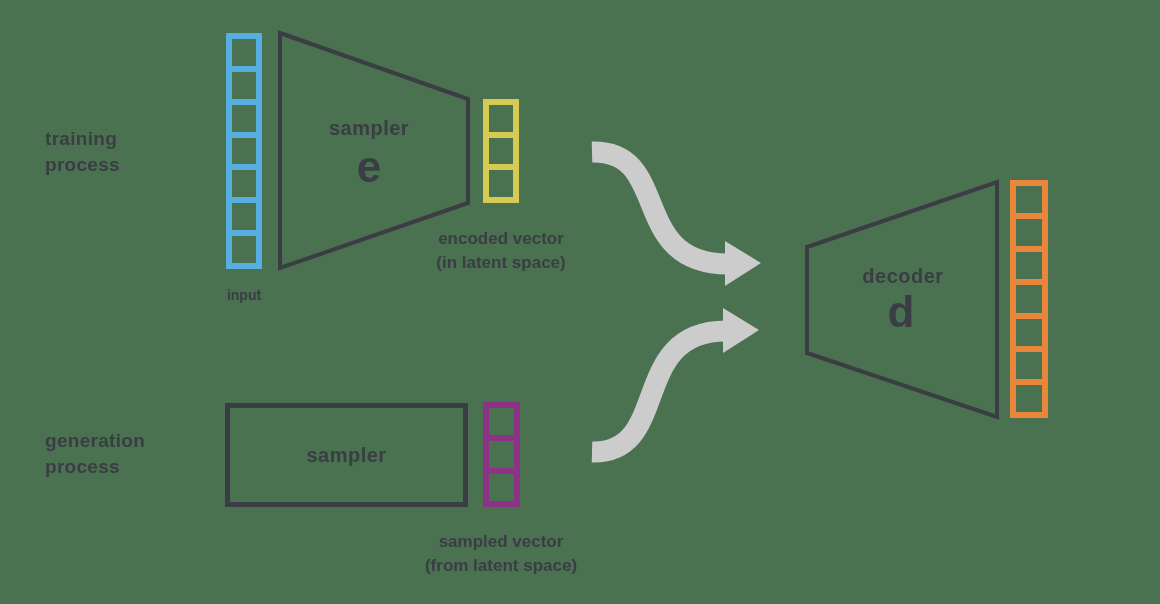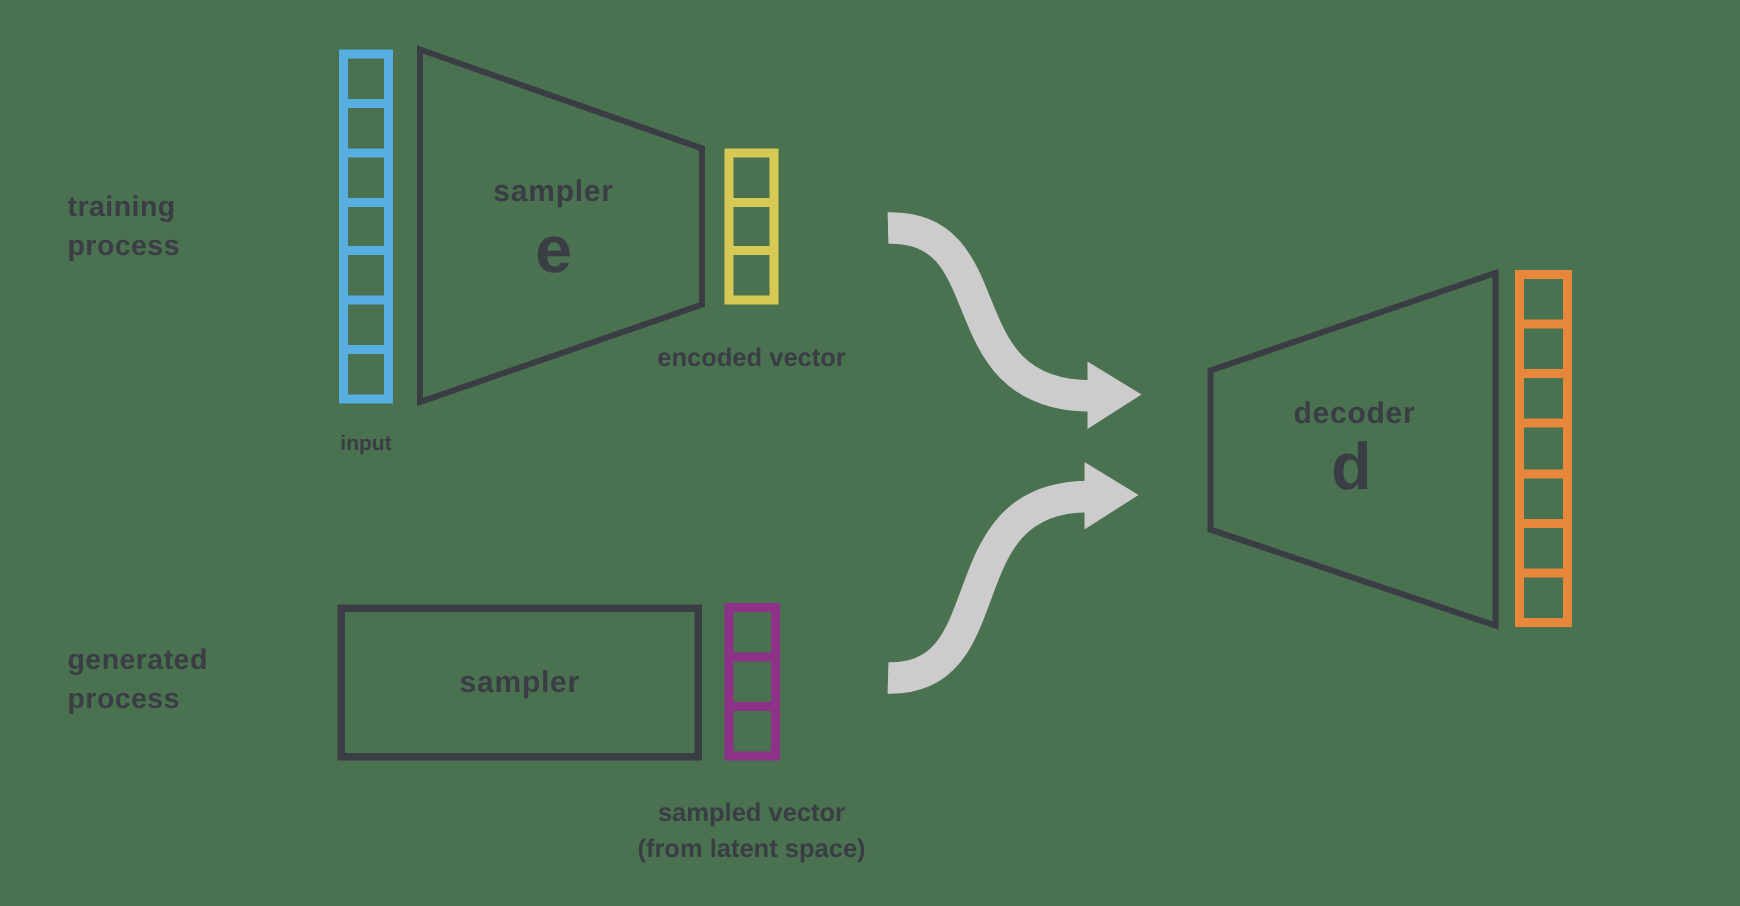--- a/index.html
+++ b/index.html
@@ -93,21 +93,21 @@
       <polygon points="723,308 759,330 723,353" style="fill:var(--arrow);"></polygon>
     </g>
   </svg>
 
   <div class="label section-label" style="left:45px; top:126px;">
     <div>training</div>
     <div>process</div>
   </div>
 
   <div class="label section-label" style="left:45px; top:428px;">
-    <div>generated</div>
+    <div>generation</div>
     <div>process</div>
   </div>
 
   <div class="vector" style="left: 226px; top: 33px; width: 36px; height: 236px; background: rgb(87, 174, 225);">
       <div class="vcell"></div>
       <div class="vcell"></div>
       <div class="vcell"></div>
       <div class="vcell"></div>
       <div class="vcell"></div>
       <div class="vcell"></div>
@@ -118,20 +118,21 @@
   <div class="label centered block-title" style="left:369px; top:117px;">sampler</div>
   <div class="label centered block-symbol" style="left:369px; top:142px;">e</div>
 
   <div class="vector" style="left: 483px; top: 99px; width: 36px; height: 104px; background: rgb(214, 202, 85);">
       <div class="vcell"></div>
       <div class="vcell"></div>
       <div class="vcell"></div>
     </div>
   <div class="label centered small-caption" style="left:501px; top:227px;">
     <div>encoded vector</div>
+    <div>(in latent space)</div>
   </div>
 
   <div class="sampler-box">
     <span class="label block-title" style="position:static;">sampler</span>
   </div>
 
   <div class="vector" style="left: 483px; top: 402px; width: 37px; height: 105px; background: rgb(142, 49, 137);">
       <div class="vcell"></div>
       <div class="vcell"></div>
       <div class="vcell"></div>

